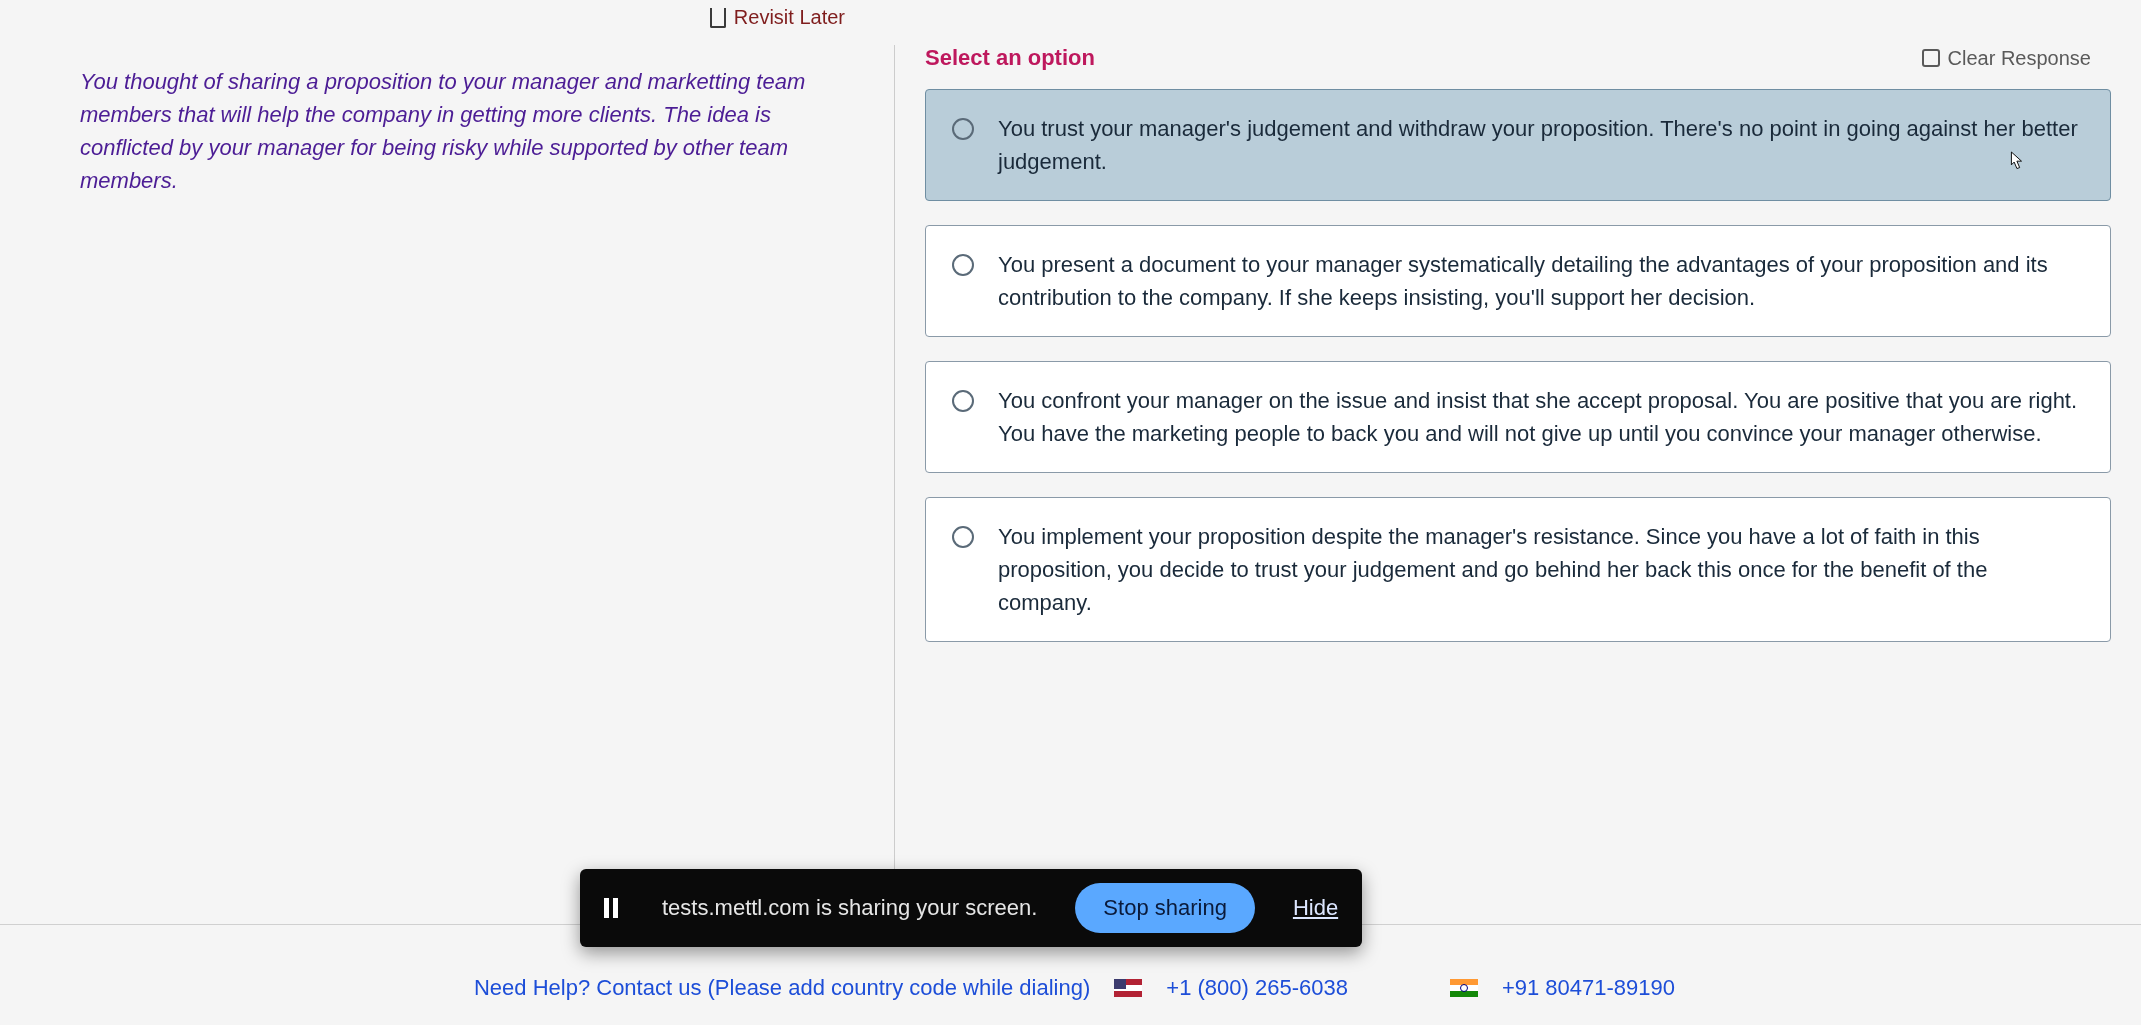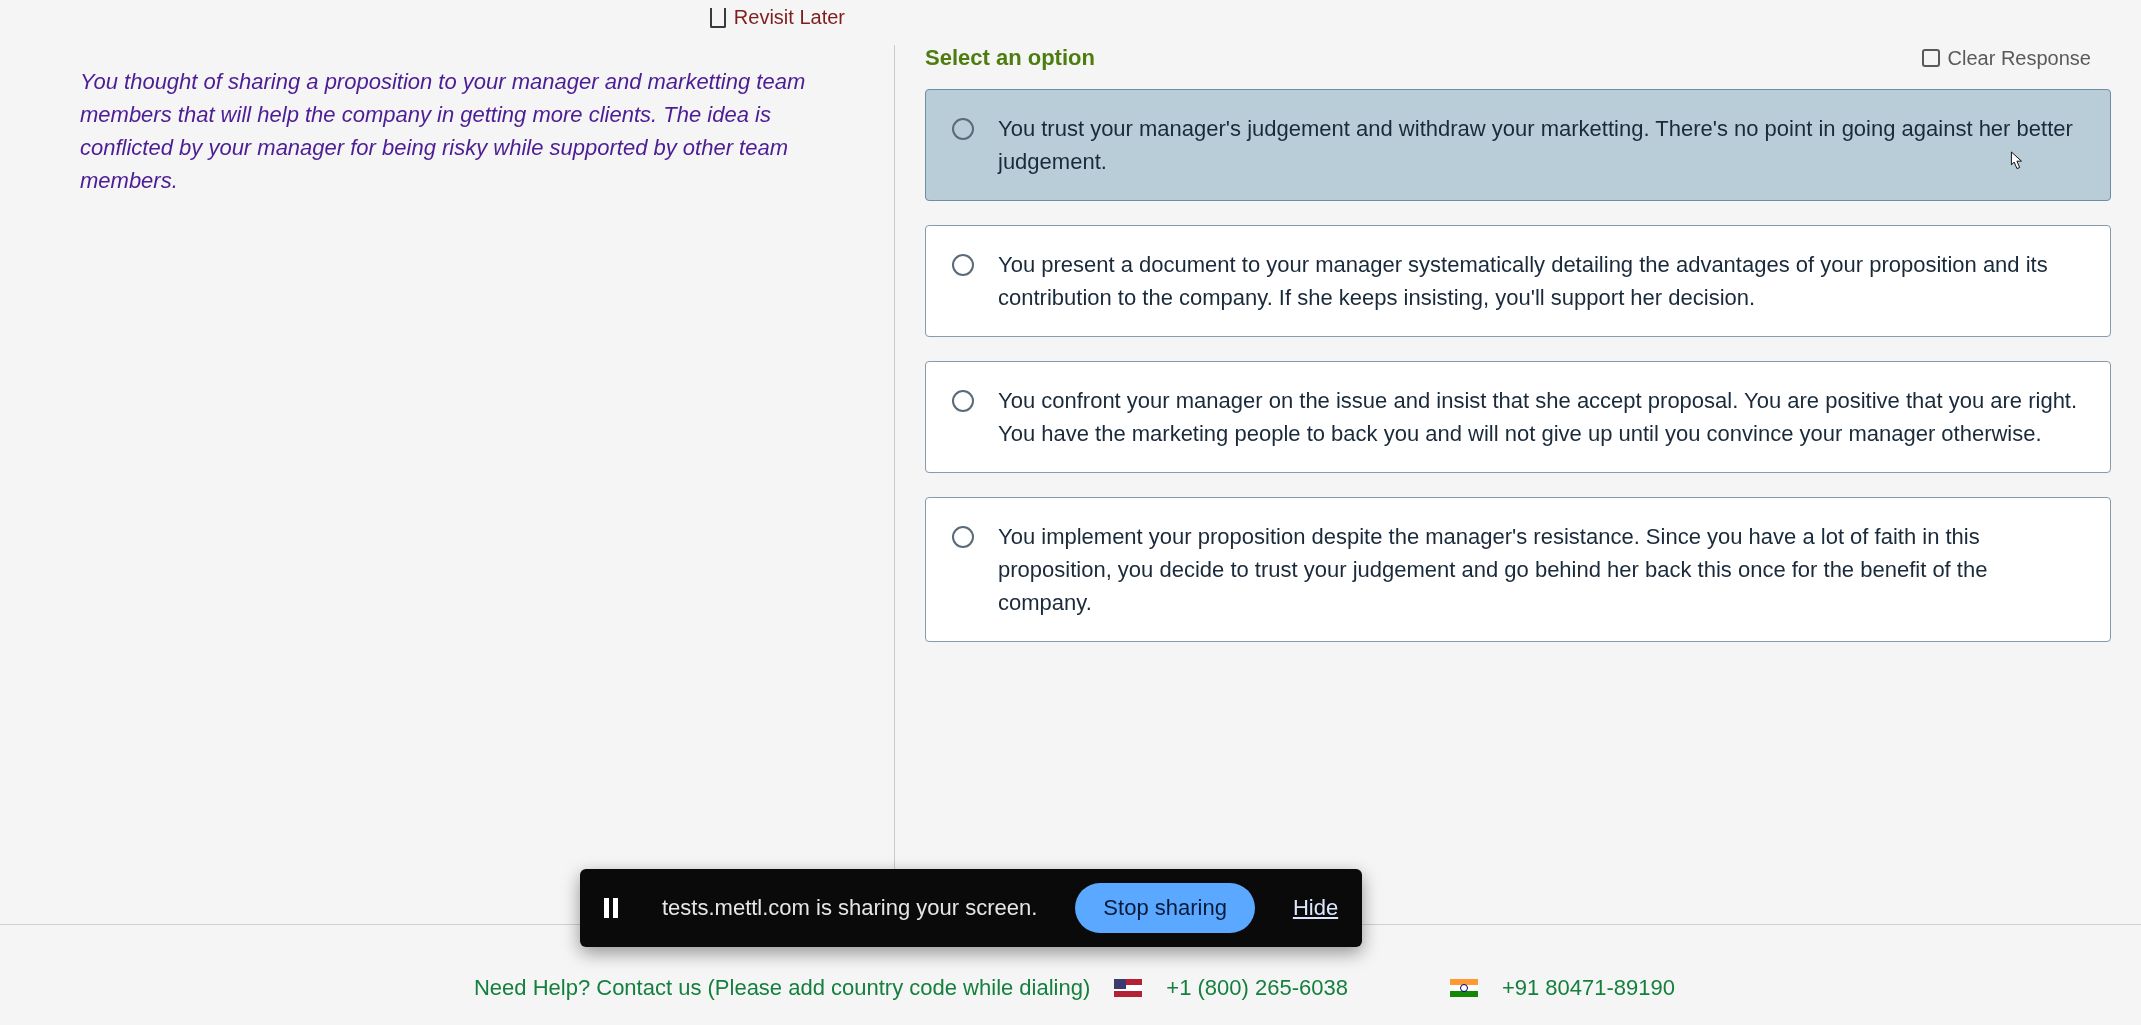--- a/index.html
+++ b/index.html
@@ -62,21 +62,21 @@
       padding: 0 0 0 30px;
       position: relative;
     }
     .right-head {
       display: flex;
       justify-content: space-between;
       align-items: center;
       padding: 0 20px 18px 0;
       font-size: 22px;
     }
-    .select-title { font-weight: 700; color: #4d7c0f; text-align: center; }
+    .select-title { font-weight: 700; color: #be185d; text-align: center; }
     .clear-btn {
       display: inline-flex;
       align-items: center;
       gap: 8px;
       color: #5a5a5a;
       font-size: 20px;
       cursor: pointer;
     }
     .clear-icon {
       width: 18px; height: 18px;
@@ -147,21 +147,21 @@
     .pause-icn {
       display: inline-flex; gap: 4px; margin-right: 6px;
     }
     .pause-icn span { width: 5px; height: 20px; background: #fff; }
     .footer {
       position: absolute;
       bottom: 24px;
       left: 8px; right: 0;
       text-align: center;
       font-size: 22px;
-      color: #15803d;
+      color: #1d4ed8;
       display: flex;
       justify-content: center;
       align-items: center;
       gap: 18px;
     }
     .flag {
       display: inline-block; width: 28px; height: 18px; vertical-align: middle;
       margin: 0 6px;
     }
     .flag-us { background: linear-gradient(#b22234 33%, #fff 33% 66%, #b22234 66%); position: relative; }
@@ -197,21 +197,21 @@
       <div class="select-title">Select an option</div>
       <div class="clear-btn">
         <span class="clear-icon"></span>
         <span>Clear Response</span>
       </div>
     </div>
 
     <div class="options">
       <div class="option hovered">
         <div class="radio"></div>
-        <div>You trust your manager's judgement and withdraw your marketting. There's no point in going against her better judgement.</div>
+        <div>You trust your manager's judgement and withdraw your proposition. There's no point in going against her better judgement.</div>
       </div>
       <div class="option">
         <div class="radio"></div>
         <div>You present a document to your manager systematically detailing the advantages of your proposition and its contribution to the company. If she keeps insisting, you'll support her decision.</div>
       </div>
       <div class="option">
         <div class="radio"></div>
         <div>You confront your manager on the issue and insist that she accept proposal. You are positive that you are right. You have the marketing people to back you and will not give up until you convince your manager otherwise.</div>
       </div>
       <div class="option">

